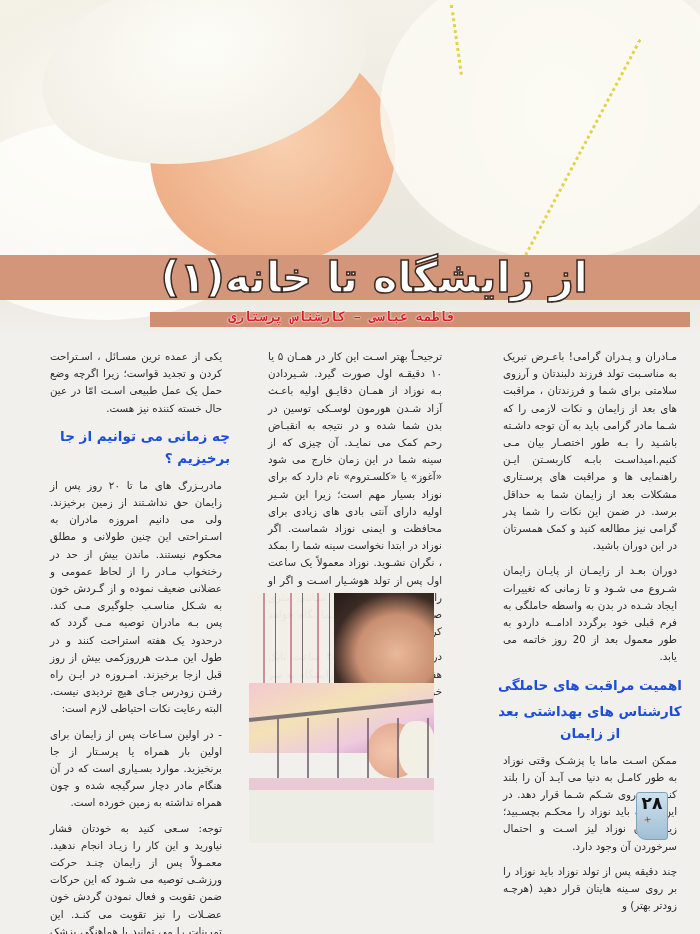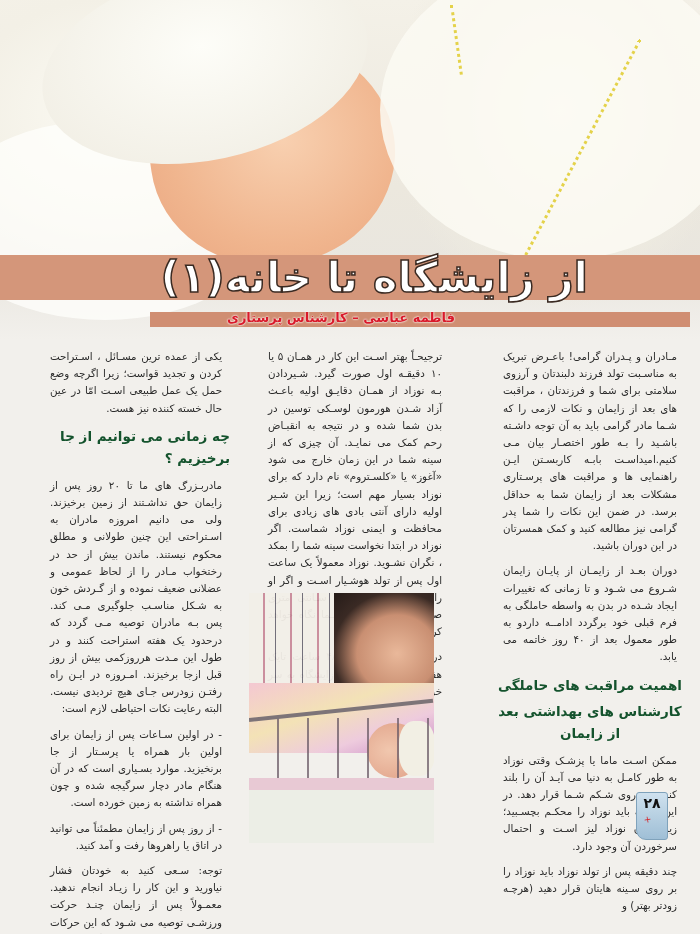--- a/index.html
+++ b/index.html
@@ -49,32 +49,33 @@
     letter-spacing: 1px;
   }
   .byline-band {
     position: absolute; left: 150px; top: 312px; width: 540px; height: 15px;
     background: #d08e72;
   }
   .byline {
     position: absolute; right: 245px; top: 307px;
     font-size: 13px; font-weight: bold; color: #d91a2a; line-height: 22px;
     text-shadow: 0 0 2px #fff, 0 0 2px #fff;
+    font-family: Liberation Mono, monospace;
   }
   .col {
     position: absolute; top: 340px;
     font-size: 10.3px; line-height: 17.2px; color: #2b2b2b;
     text-align: justify; text-align-last: right;
   }
   .col p { margin: 8px; }
   .col-right { right: 15px; width: 190px; }
   .col-mid { right: 250px; width: 190px; }
   .col-left { right: 470px; width: 188px; }
   .sub-heading {
-    color: #14532d; font-weight: bold; font-size: 13.5px; line-height: 22px;
+    color: #1d4ed8; font-weight: bold; font-size: 13.5px; line-height: 22px;
     text-align: center; text-align-last: center; margin: 4px 0 2px 0;
   }
   .col-left .sub-heading { text-align: right; text-align-last: right; }
   .photo {
     position: absolute; left: 249px; top: 593px; width: 185px; height: 250px;
     background:
       linear-gradient(180deg, rgba(0,0,0,0) 0%, rgba(0,0,0,0) 100%);
     overflow: hidden;
   }
   .photo .shirt {
@@ -121,21 +122,21 @@
   }
   .page-badge {
     position: absolute; left: 636px; top: 792px; width: 30px; height: 46px;
     background: linear-gradient(180deg, #cfe1ee 0%, #9fbfd6 100%);
     border-radius: 3px 3px 3px 10px;
     border: 1px solid #7fa2bb;
     direction: ltr;
   }
   .page-badge .num {
     position: absolute; left: 1px; top: 0; width: 28px; text-align: center;
-    font-size: 14px; font-weight: bold; color: #111; line-height: 20px;
+    font-size: 17px; font-weight: bold; color: #111; line-height: 20px;
     font-family: "DejaVu Sans", sans-serif;
   }
   .page-badge .logo {
     position: absolute; left: 8px; top: 22px; font-size: 8px; font-weight: bold;
     color: #d4252b; transform: rotate(-55deg); line-height: 10px;
   }
 </style>
 </head>
 <body>
 
@@ -148,21 +149,21 @@
   <div class="stitch" style="left:580px;top:25px;height:250px;transform:rotate(28deg);"></div>
 </div>
 
 <div class="title-band"></div>
 <h1 class="main-title" style="margin:0;">از زایشگاه تا خانه(۱)</h1>
 <div class="byline-band"></div>
 <div class="byline">فاطمه عباسی – کارشناس پرستاری</div>
 
 <div class="col col-right">
   <p>مـادران و پـدران گرامی! باعـرض تبریک به مناسـبت تولد فرزند دلبندتان و آرزوی سلامتی برای شما و فرزندتان ، مراقبت های بعد از زایمان و نکات لازمی را که شـما مادر گرامی باید به آن توجه داشـته باشـید را بـه طور اختصـار بیان مـی کنیم.امیداسـت بابـه کاربسـتن ایـن راهنمایی ها و مراقبت های پرسـتاری مشکلات بعد از زایمان شما به حداقل برسد. در ضمن این نکات را شما پدر گرامی نیز مطالعه کنید و کمک همسرتان در این دوران باشید.</p>
-  <p>دوران بعـد از زایمـان از پایـان زایمان شـروع می شـود و تا زمانی که تغییرات ایجاد شـده در بدن به واسطه حاملگی به فرم قبلی خود برگردد ادامــه داردو به طور معمول بعد از ۴۰ روز خاتمه می یابد.</p>
+  <p>دوران بعـد از زایمـان از پایـان زایمان شـروع می شـود و تا زمانی که تغییرات ایجاد شـده در بدن به واسطه حاملگی به فرم قبلی خود برگردد ادامــه داردو به طور معمول بعد از 20 روز خاتمه می یابد.</p>
   <div class="sub-heading">اهمیت مراقبت های حاملگی</div>
   <div class="sub-heading">کارشناس های بهداشتی بعد از زایمان</div>
   <p>ممکن اسـت ماما یا پزشـک وقتی نوزاد به طور کامـل به دنیا می آیـد آن را بلند کند و بر روی شـکم شـما قرار دهد. در این لحظه باید نوزاد را محکـم بچسـبید؛ زیرا بـدن نوزاد لیز اسـت و احتمال سرخوردن آن وجود دارد.</p>
   <p>چند دقیقه پس از تولد نوزاد باید نوزاد را بر روی سـینه هایتان قرار دهید (هرچـه زودتر بهتر) و</p>
 </div>
 
 <div class="col col-mid">
   <p>ترجیحـاً بهتر اسـت این کار در همـان ۵ یا ۱۰ دقیقـه اول صورت گیرد. شـیردادن بـه نوزاد از همـان دقایـق اولیه باعـث آزاد شـدن هورمون لوسـکی توسین در بدن شما شده و در نتیجه به انقبـاض رحم کمک می نمایـد. آن چیزی که از سینه شما در این زمان خارج می شود «آغوز» یا «کلسـتروم» نام دارد که برای نوزاد بسیار مهم است؛ زیرا این شـیر اولیه دارای آنتی بادی های زیادی برای محافظت و ایمنی نوزاد شماست. اگر نوزاد در ابتدا نخواست سینه شما را بمکد ، نگران نشـوید. نوزاد معمولاً یک ساعت اول پس از تولد هوشـیار اسـت و اگر او را در فاصلـه ۲۰ تا ۲۵ سـانتی متری صورتتان نگه دارید به شـما نگاه خواهد کرد.</p>
   <p>در طول مدت زمانی (۴۸ ساعت تایک هفته)که در بیمارستان و زایشگاه به سر خواهید برد.</p>
 </div>
@@ -177,21 +178,20 @@
   <div class="toprail"></div>
   <div class="rail"></div>
   <div class="sheet"></div>
 </div>
 
 <div class="col col-left">
   <p>یکی از عمده ترین مسـائل ، اسـتراحت کردن و تجدید قواست؛ زیرا اگرچه وضع حمل یک عمل طبیعی اسـت امّا در عین حال خسته کننده نیز هست.</p>
   <div class="sub-heading">چه زمانی می توانیم از جا برخیزیم ؟</div>
   <p>مادربـزرگ های ما تا ۲۰ روز پس از زایمان حق نداشـتند از زمین برخیزند. ولی می دانیم امروزه مادران به اسـتراحتی این چنین طولانی و مطلق محکوم نیستند. ماندن بیش از حد در رختخواب مـادر را از لحاظ عمومی و عضلانی ضعیف نموده و از گـردش خون به شـکل مناسـب جلوگیری مـی کند. پس بـه مادران توصیه مـی گردد که درحدود یک هفته استراحت کنند و در طول این مـدت هرروزکمی بیش از روز قبل ازجا برخیزند. امـروزه در ایـن راه رفتـن زودرس جـای هیچ تردیدی نیست. البته رعایت نکات احتیاطی لازم است:</p>
   <p>- در اولین سـاعات پس از زایمان برای اولین بار همراه یا پرسـتار از جا برنخیزید. موارد بسـیاری است که در آن هنگام مادر دچار سرگیجه شده و چون همراه نداشته به زمین خورده است.</p>
-  <p>- از روز پس از زایمان مطمئناً می توانید در اتاق یا راهروها رفت و آمد کنید.</p>
   <p>توجه: سـعی کنید به خودتان فشار نیاورید و این کار را زیـاد انجام ندهید. معمـولاً پس از زایمان چنـد حرکت ورزشـی توصیه می شـود که این حرکات ضمن تقویت و فعال نمودن گردش خون عضـلات را نیز تقویت می کنـد. این تمرینات را می توانید با هماهنگی پزشک در روزهای بعد هم ادامه دهید.</p>
 
 </div>
 
 <div class="page-badge">
   <div class="num">۲۸</div>
   <div class="logo">✕</div>
 </div>
 
 </body></html>

